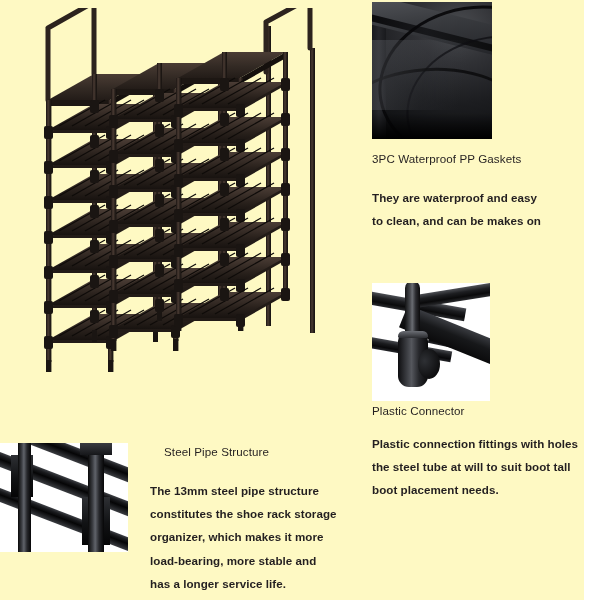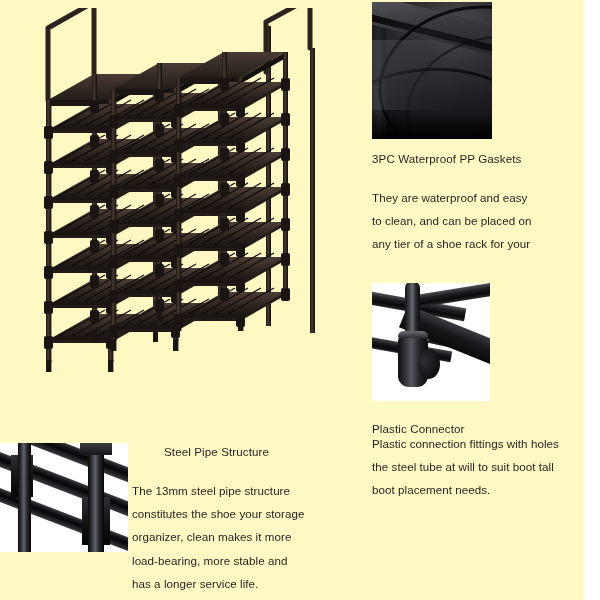--- a/index.html
+++ b/index.html
@@ -27,20 +27,21 @@
     color: #231f20;
     letter-spacing: .1px;
     white-space: nowrap;
   }
   .body-text {
     position: absolute;
     font-size: 11.6px;
     line-height: 23.2px;
     color: #231f20;
     letter-spacing: .05px;
+    font-weight: bold;
   }
 
   
   .photo {
     position: absolute;
     overflow: hidden;
     background: #111113;
   }
 
   
@@ -578,56 +579,55 @@
     <div class="g-layer" id="g-arc1"></div>
     <div class="g-layer" id="g-arc2"></div>
     <div class="g-layer" id="g-arc3"></div>
     <div class="g-layer" id="g-sheen"></div>
     <div class="g-layer" id="g-bottomshadow"></div>
   </div>
 
   <div class="heading" style="left:372px; top:151px;">3PC Waterproof PP Gaskets</div>
   <div class="body-text" style="left:372px; top:186px; width:210px;">
     <div>They are waterproof and easy</div>
-    <div>to clean, and can be placed on</div>
-    <div>any tier of a shoe rack for your</div>
+    <div>to clean, and can be makes on</div>
   </div>
 
   <div class="photo" id="connector-photo">
     <div class="c-part" id="c-bar-upleft"></div>
     <div class="c-part" id="c-bar-upright"></div>
     <div class="c-part" id="c-bar-lowleft"></div>
     <div class="c-part" id="c-bar-lowright"></div>
     <div class="c-part" id="c-brace"></div>
     <div class="c-part" id="c-pipe"></div>
     <div class="c-part" id="c-sleeve"></div>
     <div class="c-part" id="c-sleeve-lip"></div>
     <div class="c-part" id="c-sleeve-hole"></div>
   </div>
 
-  <div class="heading" style="left:372px; top:421px;">Plastic Connector</div>
+  <div class="heading" style="left:372px; top:403px;">Plastic Connector</div>
   <div class="body-text" style="left:372px; top:432px; width:226px;">
     <div>Plastic connection fittings with holes</div>
     <div>the steel tube at will to suit boot tall</div>
     <div>boot placement needs.</div>
   </div>
 
   <div class="photo" id="steel-photo">
     <div class="s-part s-diag" id="s-diag1"></div>
     <div class="s-part s-diag" id="s-diag2"></div>
     <div class="s-part s-diag" id="s-diag3"></div>
     <div class="s-part s-block" id="s-blk1"></div>
     <div class="s-part s-vert" id="s-vert-left"></div>
     <div class="s-part s-block" id="s-blk2"></div>
     <div class="s-part s-vert" id="s-vert-right"></div>
     <div class="s-part" id="s-cap"></div>
   </div>
 
   <div class="heading" style="left:164px; top:444px;">Steel Pipe Structure</div>
-  <div class="body-text" style="left:132px; top:479px; width:190px;">
+  <div class="body-text" style="left:150px; top:479px; width:190px;">
     <div>The 13mm steel pipe structure</div>
-    <div>constitutes the shoe your storage</div>
-    <div>organizer, clean makes it more</div>
+    <div>constitutes the shoe rack storage</div>
+    <div>organizer, which makes it more</div>
     <div>load-bearing, more stable and</div>
     <div>has a longer service life.</div>
   </div>
 
 </div>
 
 </body></html>

